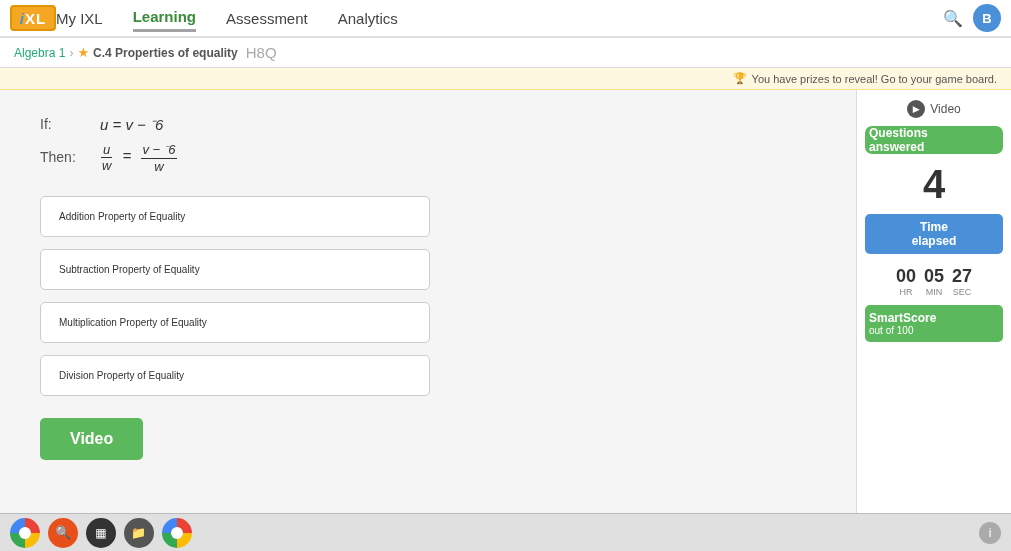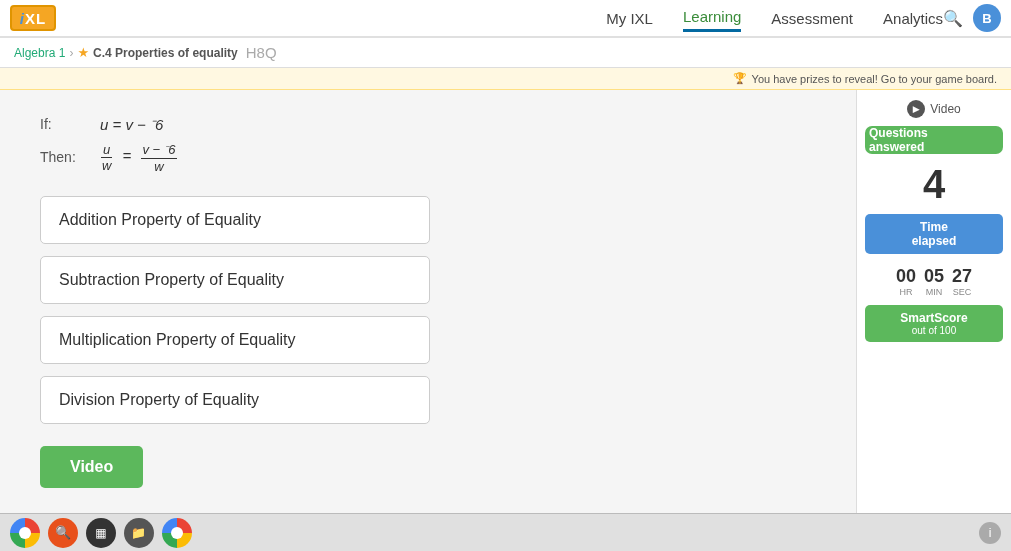--- a/index.html
+++ b/index.html
@@ -35,34 +35,34 @@
       font-weight: 900;
       font-size: 15px;
       color: #fff;
       letter-spacing: 1px;
     }
     .logo-box span.i { color: #4a90d9; font-style: italic; }
     .nav-links {
       display: flex;
       align-items: center;
       flex: 1;
-      justify-content: flex-end;
+      justify-content: flex-start;
       gap: 30px;
     }
     .nav-link {
       font-size: 15px;
       color: #444;
       text-decoration: none;
       cursor: pointer;
       padding: 4px 0;
     }
     .nav-link.active {
       color: #3a8c3a;
-      font-weight: normal;
-      border-bottom: 3px solid #0369a1;
+      font-weight: bold;
+      border-bottom: 3px solid #a3a3a3;
     }
     .nav-right {
       display: flex;
       align-items: center;
       gap: 10px;
     }
     .search-icon-nav {
       font-size: 16px;
       color: #555;
       cursor: pointer;
@@ -164,21 +164,21 @@
 
     
     .answer-btn {
       display: block;
       width: 390px;
       background: #fff;
       border: 1.5px solid #ccc;
       border-radius: 5px;
       padding: 14px 18px;
       margin-bottom: 12px;
-      font-size: 16px;
+      font-size: 10px;
       color: #333;
       cursor: pointer;
       text-align: left;
       transition: background 0.15s;
     }
 
     
     .submit-btn {
       background: #5cb85c;
       color: #fff;
@@ -269,21 +269,21 @@
       font-size: 9px;
       color: #888;
       text-transform: uppercase;
     }
     .time-sep { font-size: 18px; font-weight: bold; color: #333; line-height: 1.5; }
 
     .smart-score-card {
       background: #5cb85c;
       border-radius: 5px;
       width: 100%;
-      text-align: center;
+      text-align: left;
       padding: 6px 4px;
       color: #fff;
     }
     .smart-score-card .card-title {
       font-size: 12px;
       font-weight: bold;
     }
     .smart-score-card .sub {
       font-size: 10px;
     }

